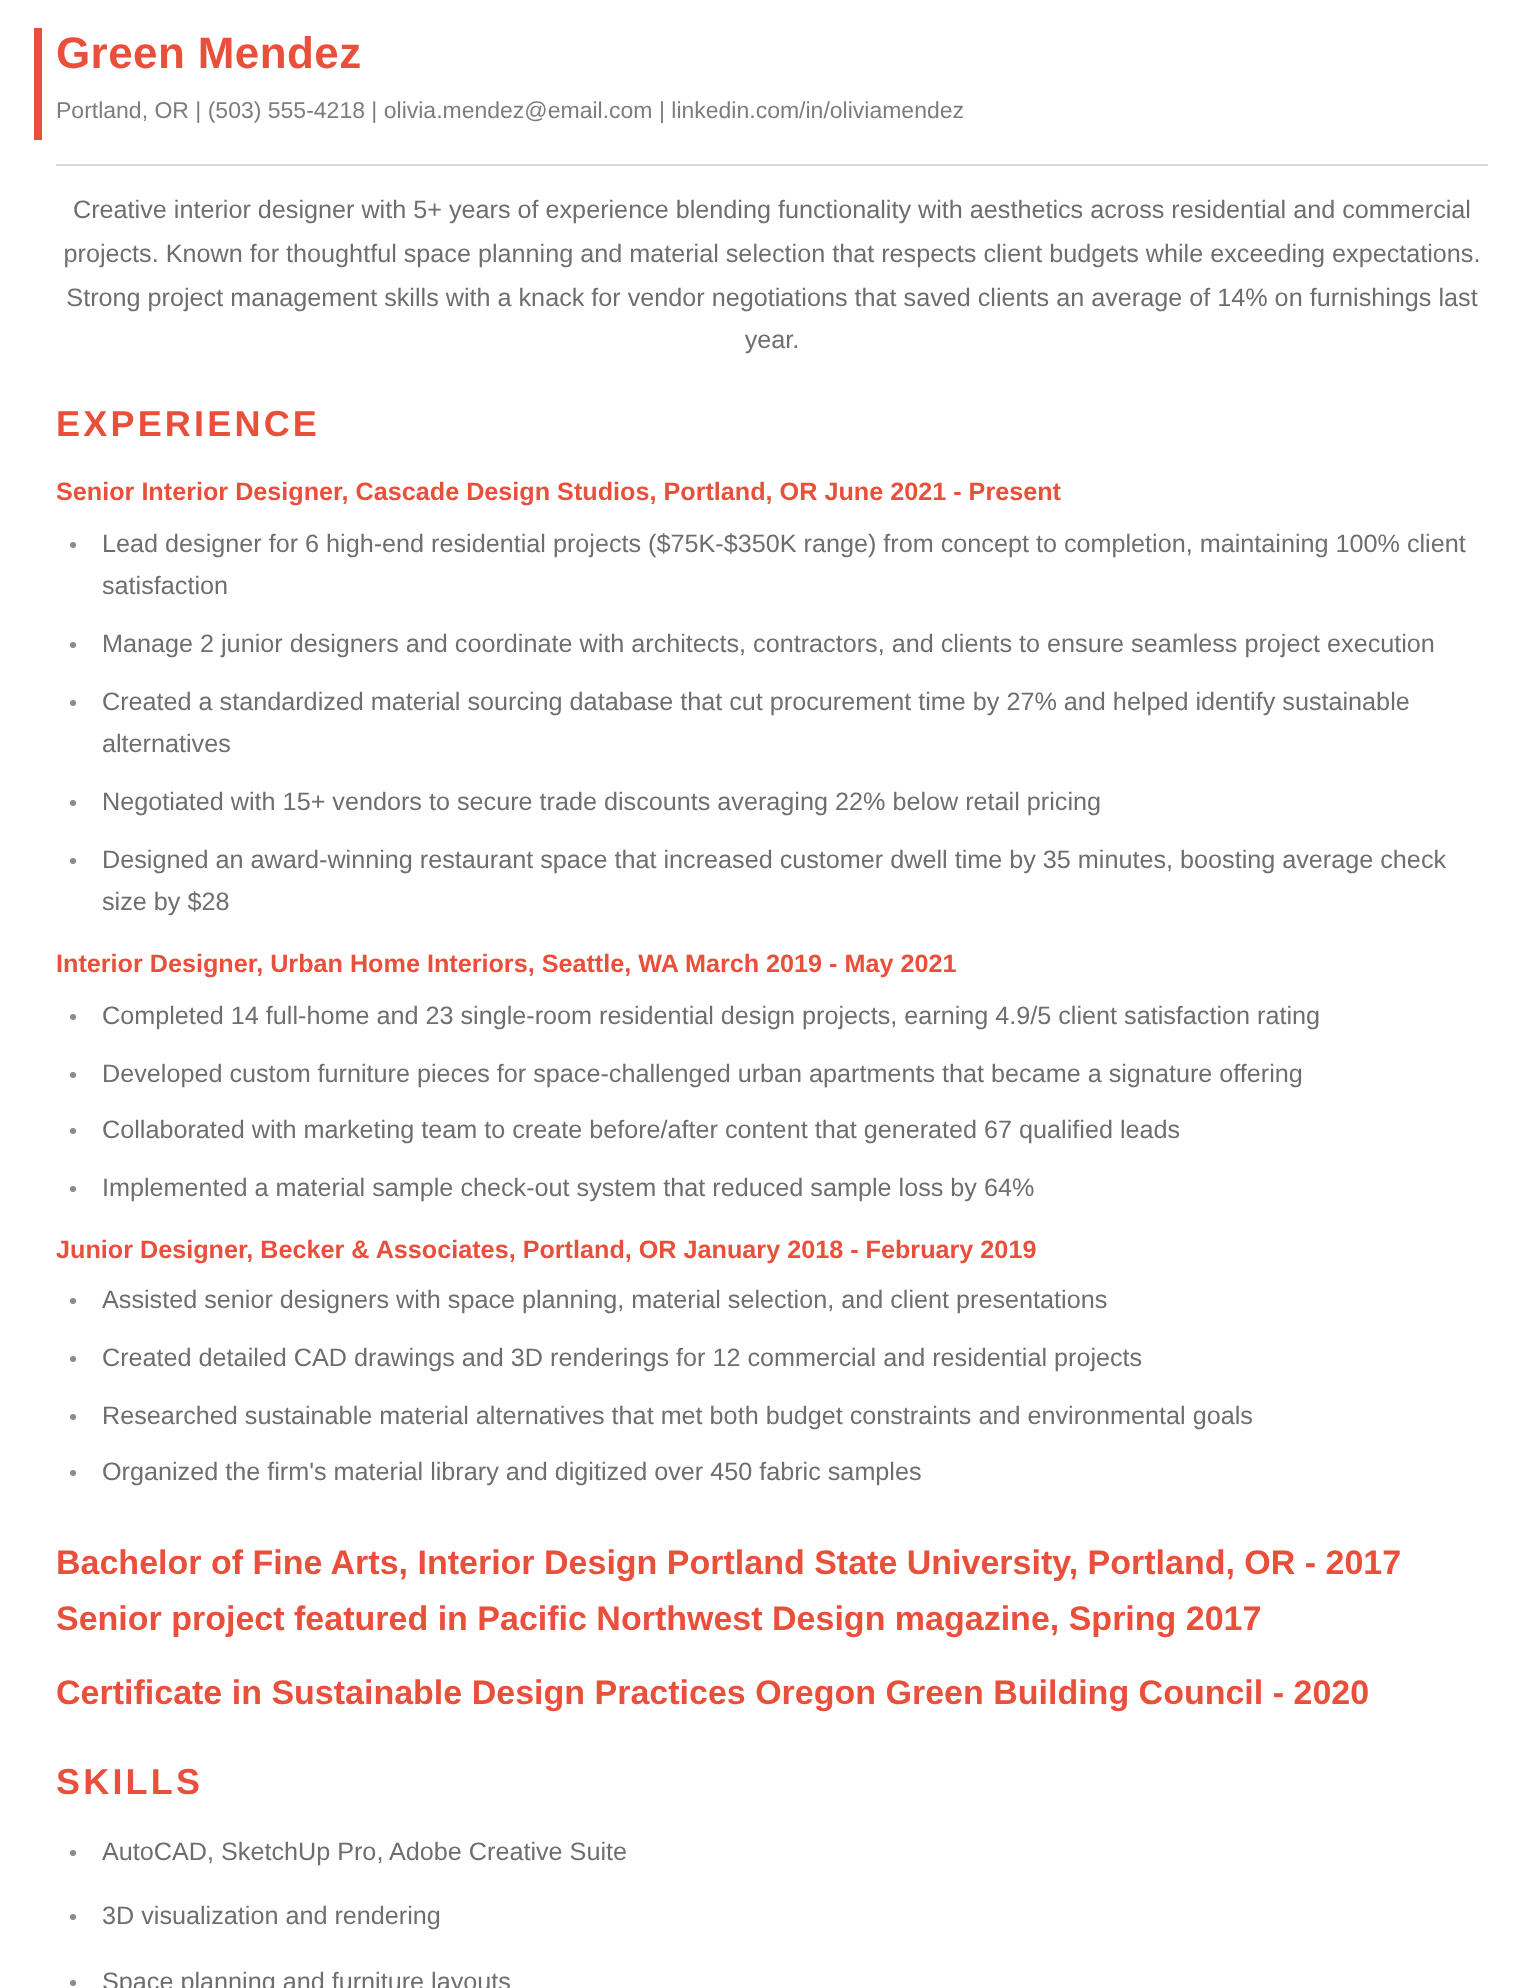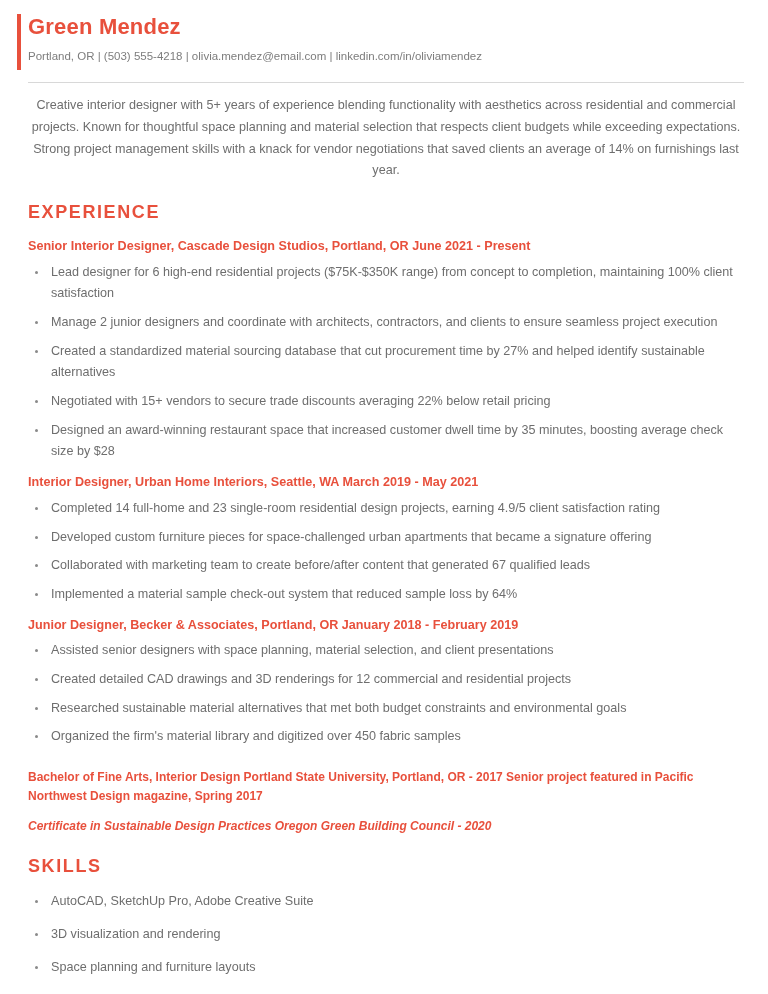--- a/index.html
+++ b/index.html
@@ -118,29 +118,28 @@
     left: 7px;
     top: 9px;
     width: 3px;
     height: 3px;
     border-radius: 50%;
     background: #8a8a8a;
   }
 
   
   .edu-entry {
-    font-size: 12px;
+    font-size: 17px;
     font-weight: bold;
     color: #e8503c;
     line-height: 1.62;
     margin: 0 0 10px 0;
   }
   .edu-entry:last-child {
     margin-bottom: 16px;
-    font-style: italic;
   }
 
   
   ul.skills {
     list-style: none;
     margin: 0;
     padding: 0;
   }
   ul.skills li {
     position: relative;

